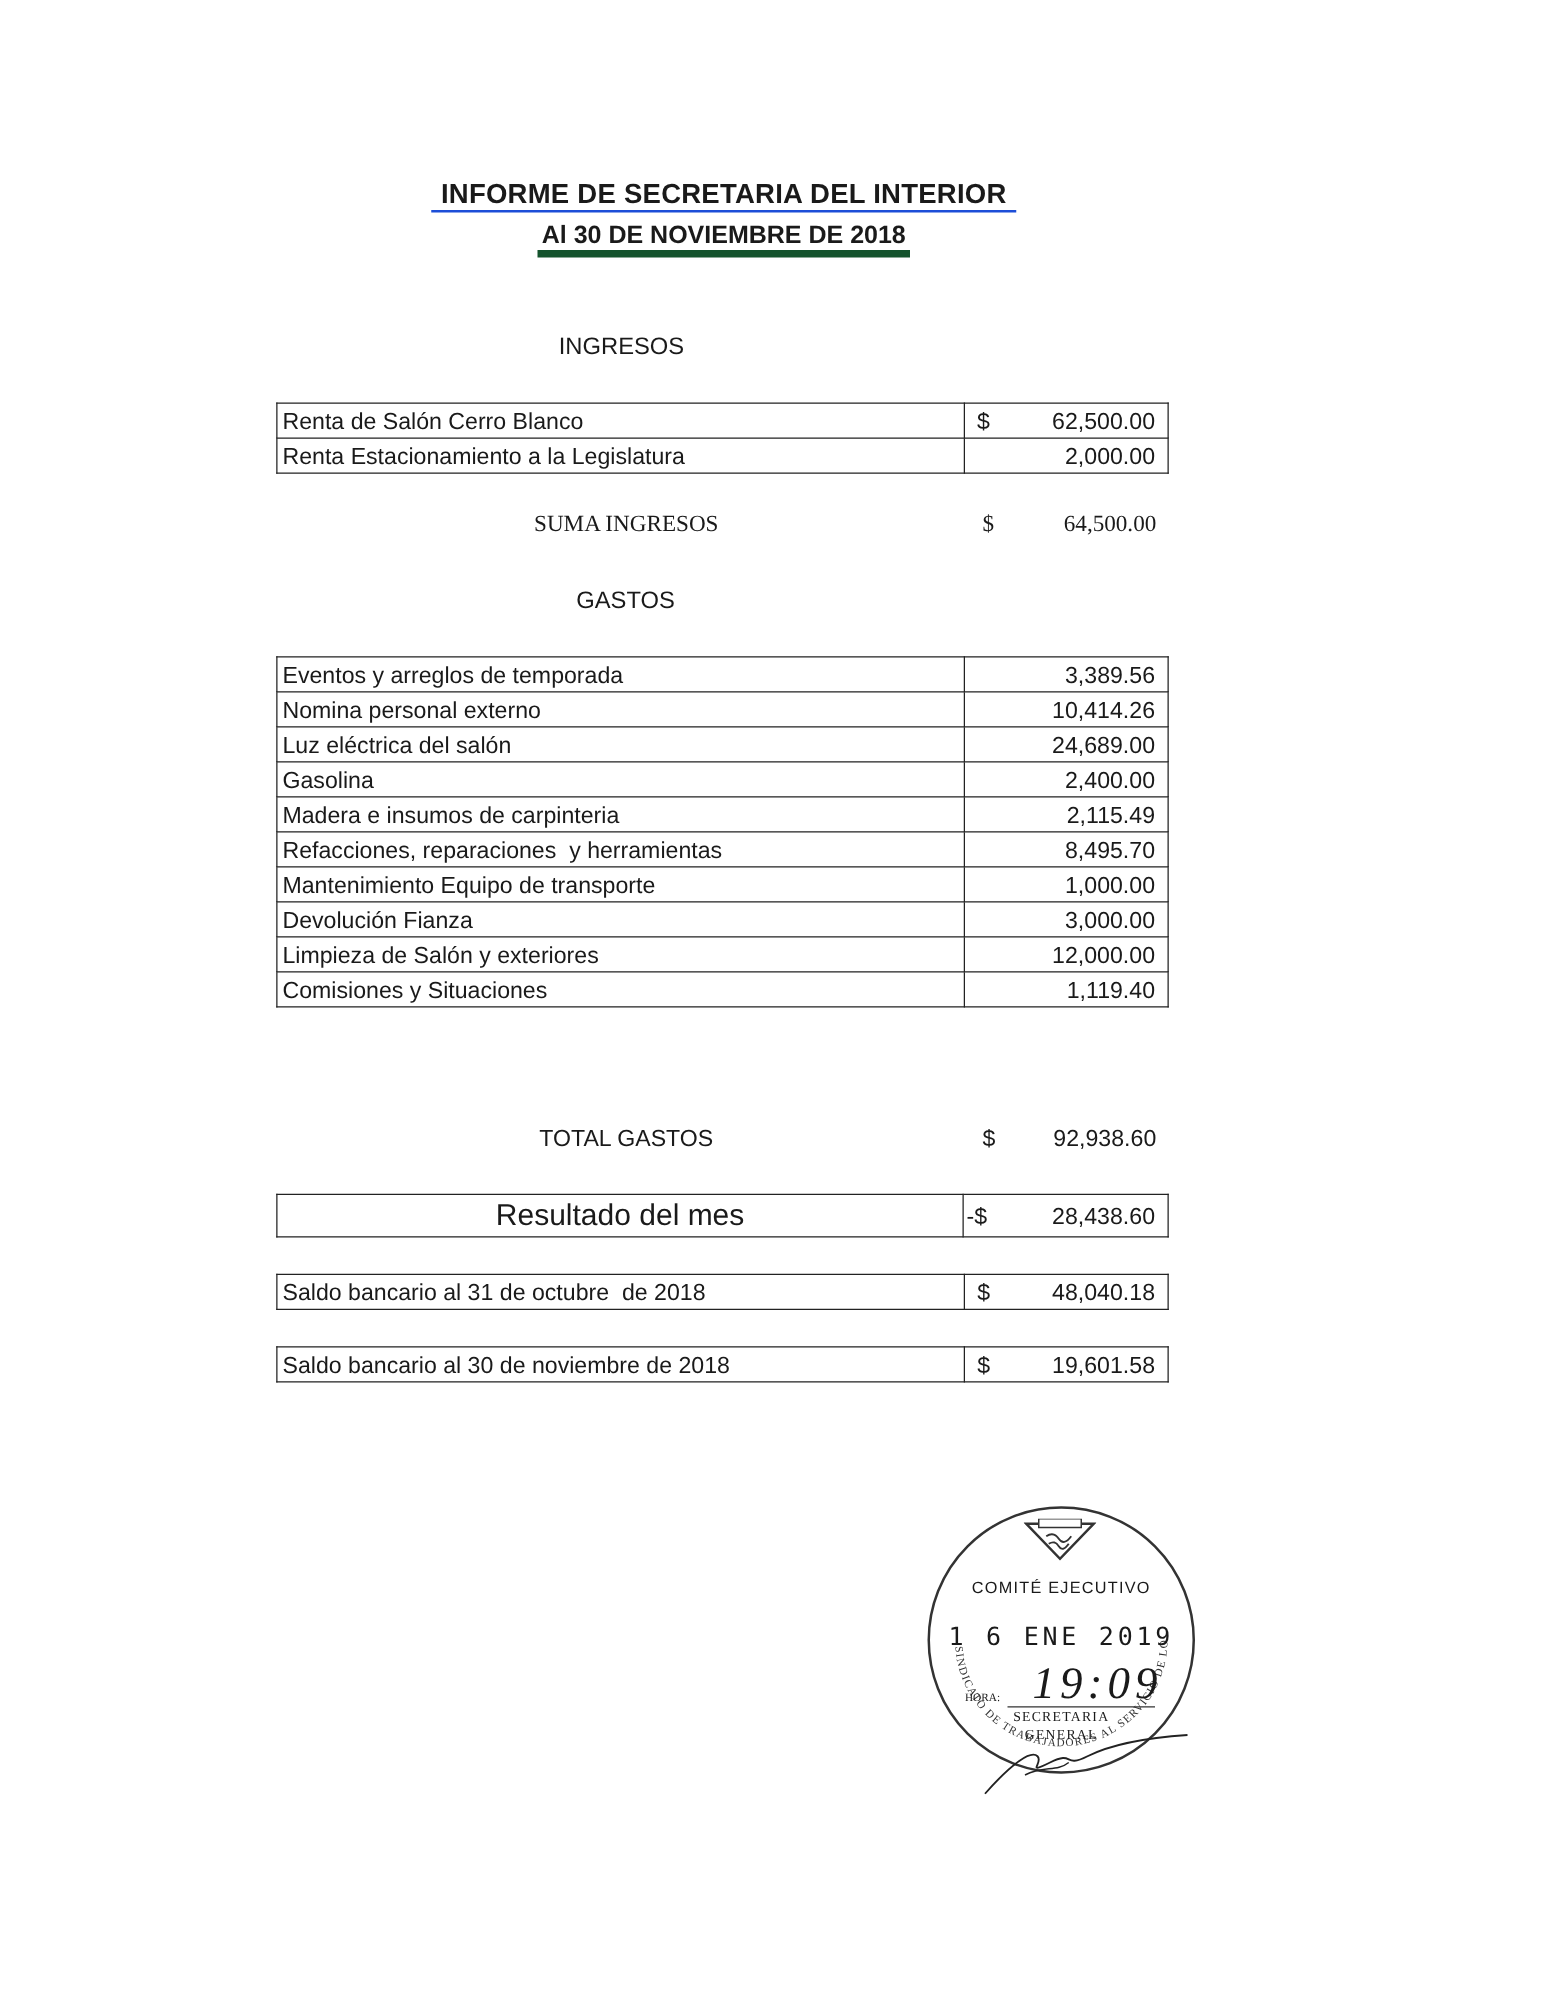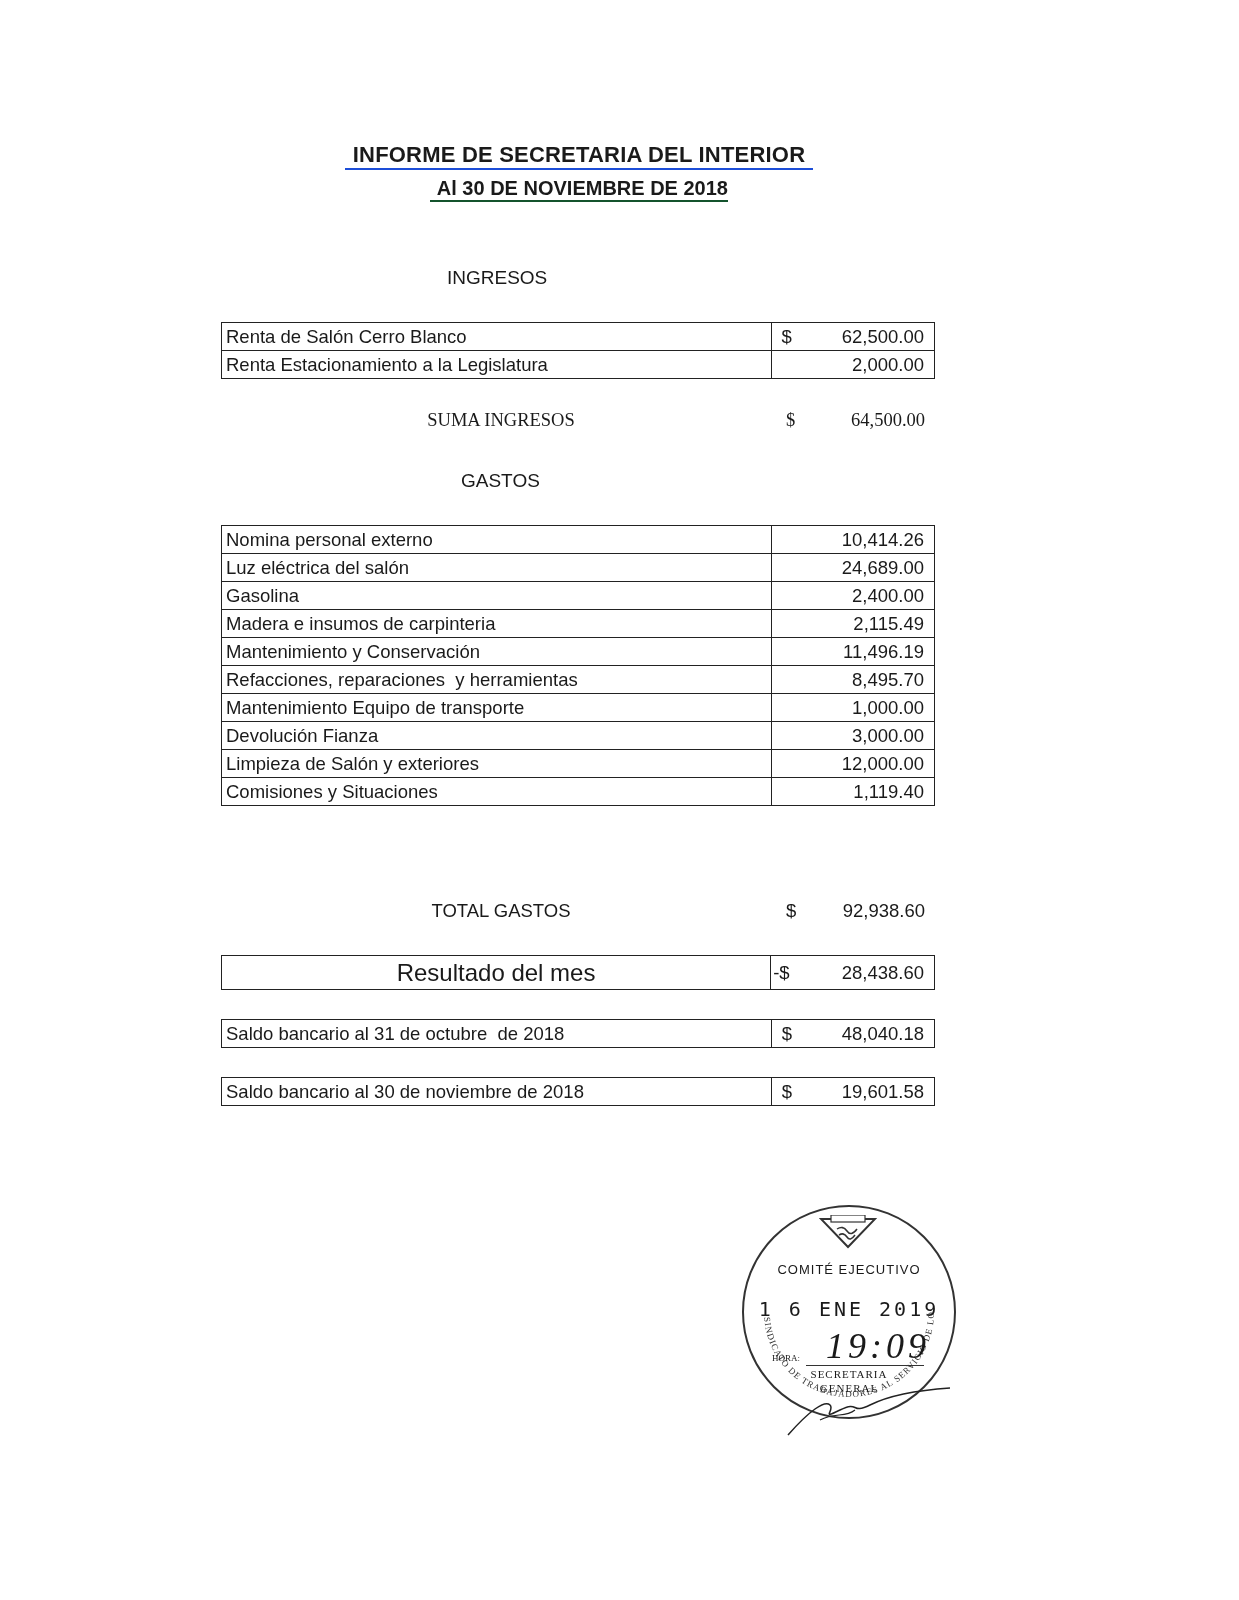--- a/index.html
+++ b/index.html
@@ -7,22 +7,22 @@
     width: 1239px; height: 1600px; position: relative; overflow: hidden;
     font-family: "Liberation Sans", "DejaVu Sans", sans-serif; color: #1a1a1a;
   }
   .title {
     position: absolute; left: 345px; top: 142px; width: 468px;
     font-size: 22px; font-weight: bold; text-align: center;
     border-bottom: 2px solid #1d4ed8; line-height: 26px; letter-spacing: 0.2px;
   }
   .subtitle {
     position: absolute; left: 430px; top: 176px; width: 298px;
-    font-size: 20px; font-weight: bold; text-align: right;
-    border-bottom: 2px solid #14532d; line-height: 24px;
+    font-size: 20px; font-weight: bold; text-align: center;
+    border-bottom: 6px solid #14532d; line-height: 24px;
   }
   .section-label {
     position: absolute; font-size: 19px; line-height: 22px;
   }
   table.box {
     position: absolute; left: 221px; width: 714px; border-collapse: collapse;
     font-size: 18.5px;
   }
   table.box td {
     border: 1.5px solid #222; height: 27px; padding: 0 4px; line-height: 27px;
@@ -79,39 +79,39 @@
 <div class="sumrow" style="top:410px;font-family:Liberation Serif, serif;">
   <span class="slabel">SUMA INGRESOS</span>
   <span class="scur">$</span>
   <span class="samt">64,500.00</span>
 </div>
 
 <div class="section-label" style="left:461px; top:470px;">GASTOS</div>
 
 <table class="box" style="top:525px;">
   <tbody>
+      <tr>
+        <td class="label">Eventos y arreglos de temporada</td>
+        <td class="amt">3,389.56</td>
+      </tr>
   <tr>
         <td class="label">Nomina personal externo</td>
         <td class="amt">10,414.26</td>
       </tr>
   <tr>
         <td class="label">Luz eléctrica del salón</td>
         <td class="amt">24,689.00</td>
       </tr>
   <tr>
         <td class="label">Gasolina</td>
         <td class="amt">2,400.00</td>
       </tr>
   <tr>
         <td class="label">Madera e insumos de carpinteria</td>
         <td class="amt">2,115.49</td>
-      </tr>
-  <tr>
-        <td class="label">Mantenimiento y Conservación</td>
-        <td class="amt">11,496.19</td>
       </tr>
   <tr>
         <td class="label" style="white-space:pre;">Refacciones, reparaciones  y herramientas</td>
         <td class="amt">8,495.70</td>
       </tr>
   <tr>
         <td class="label">Mantenimiento Equipo de transporte</td>
         <td class="amt">1,000.00</td>
       </tr>
   <tr>

